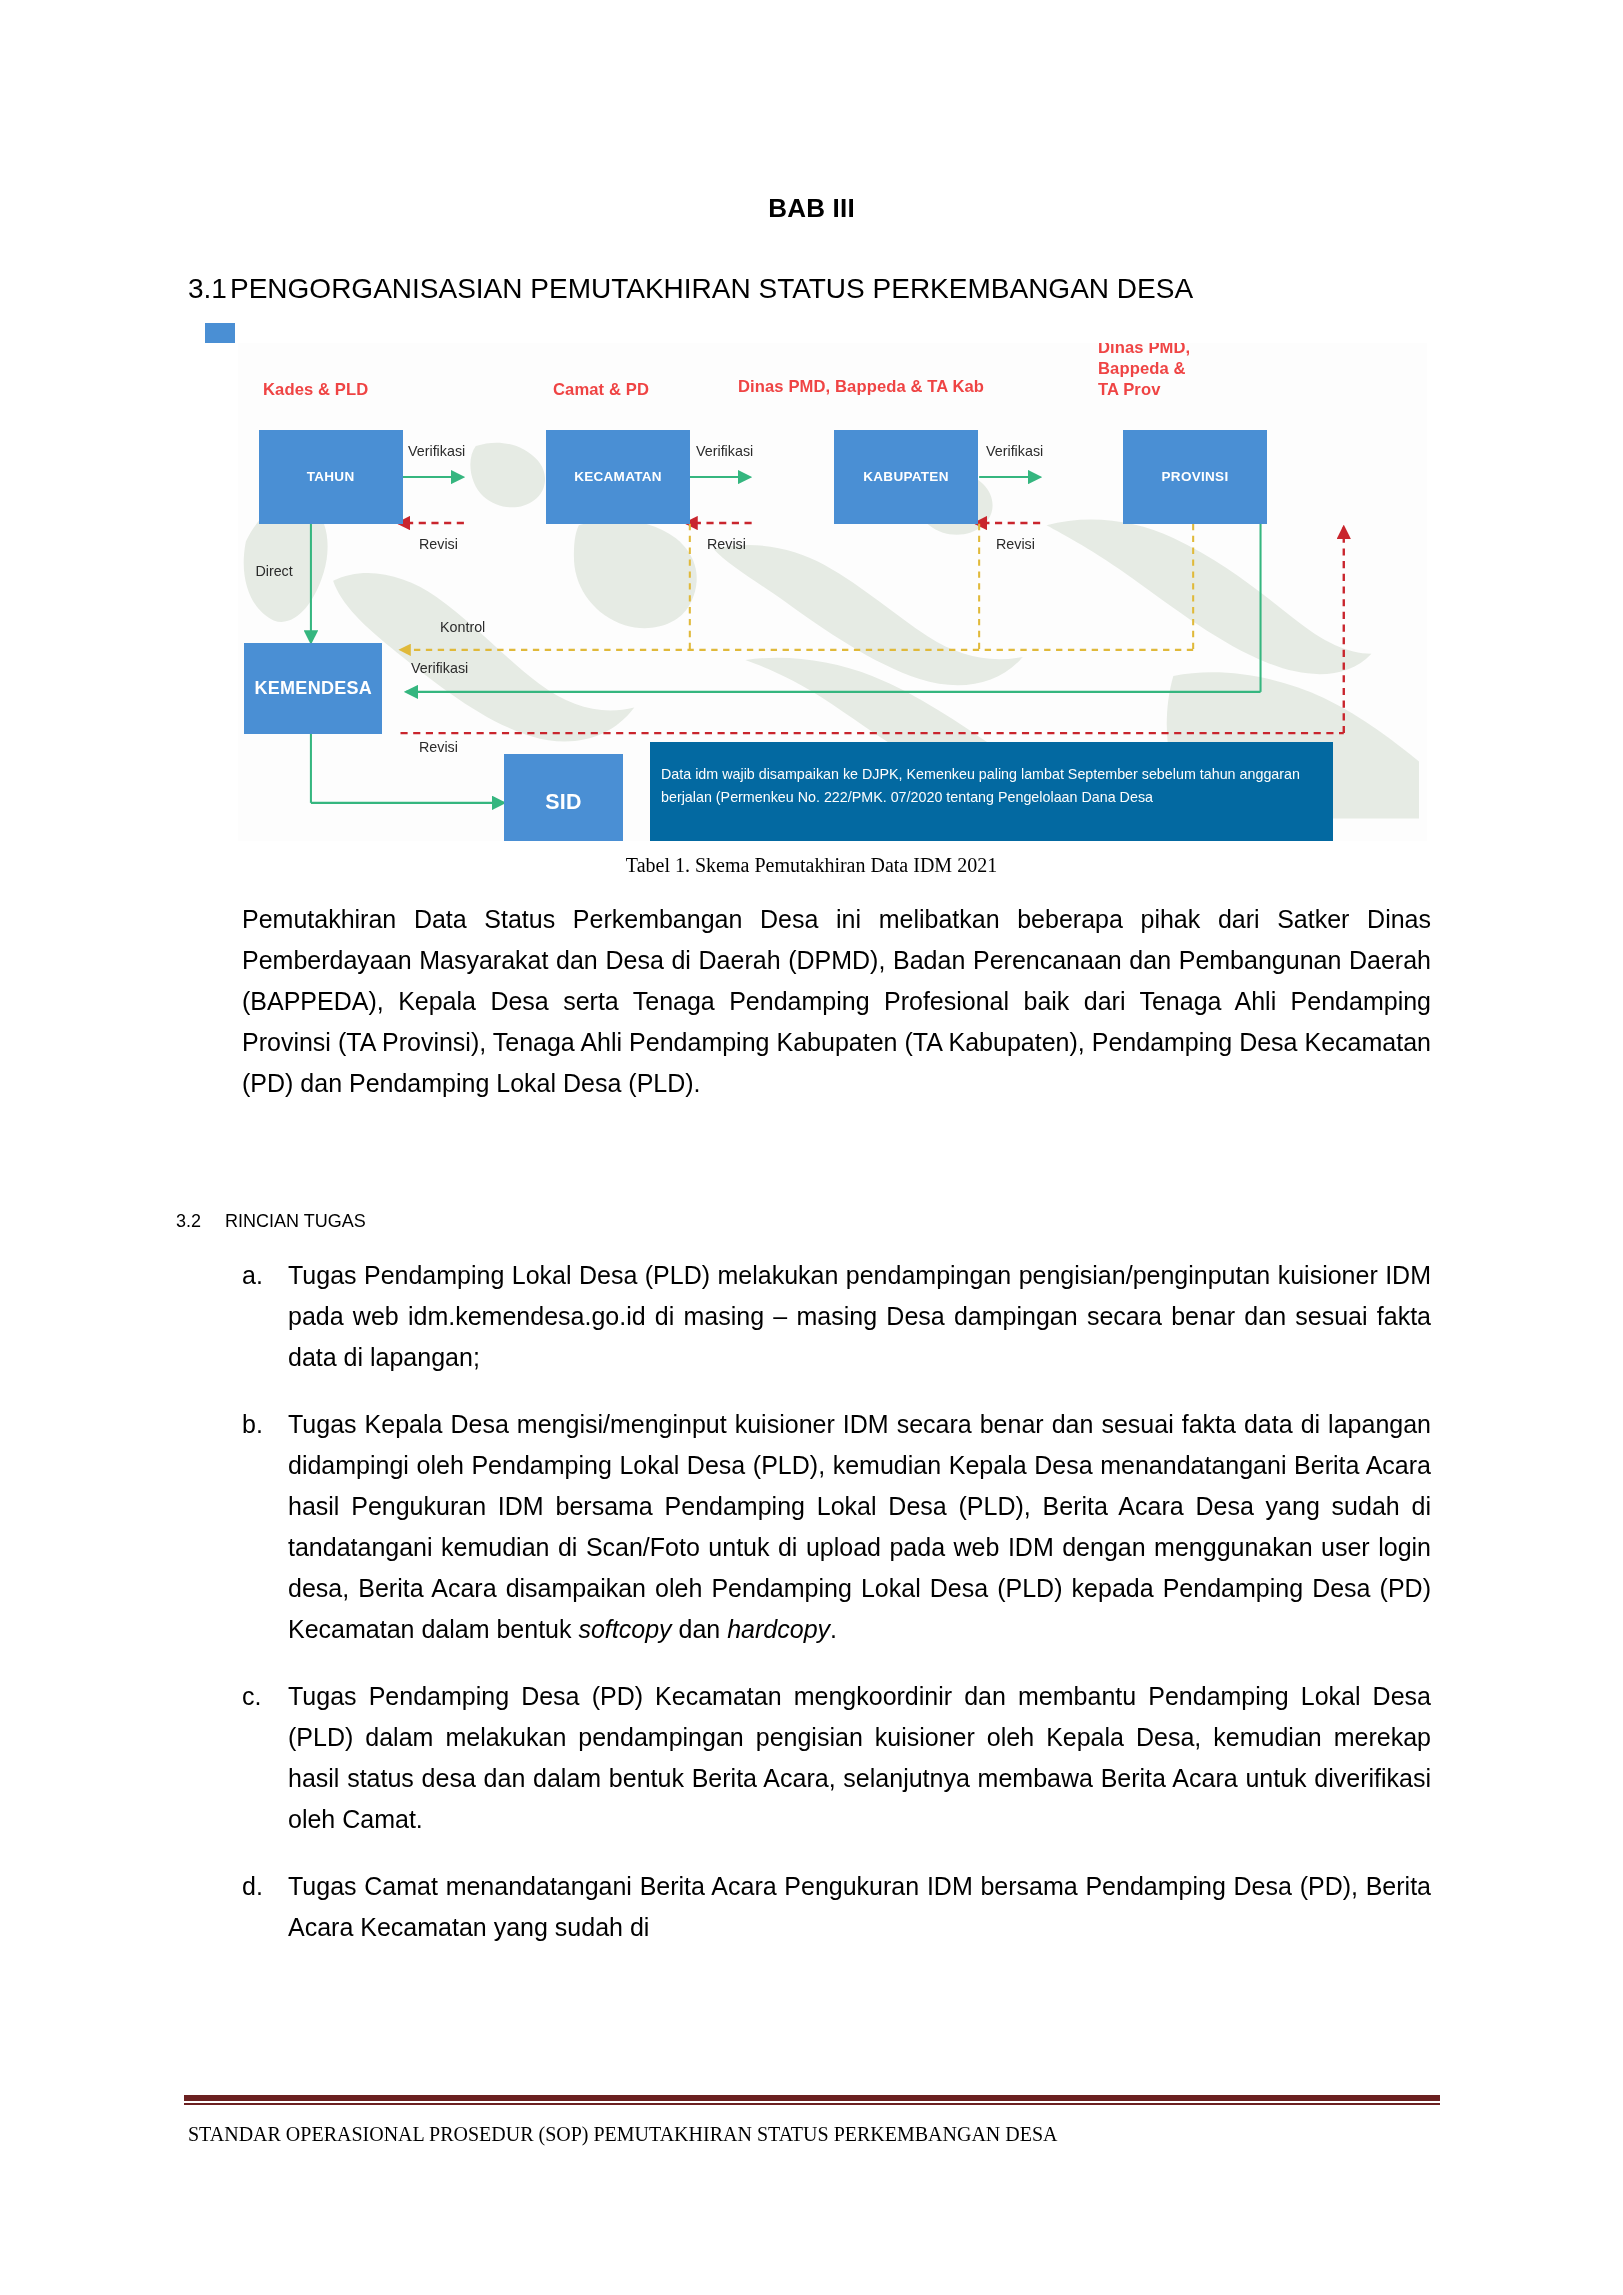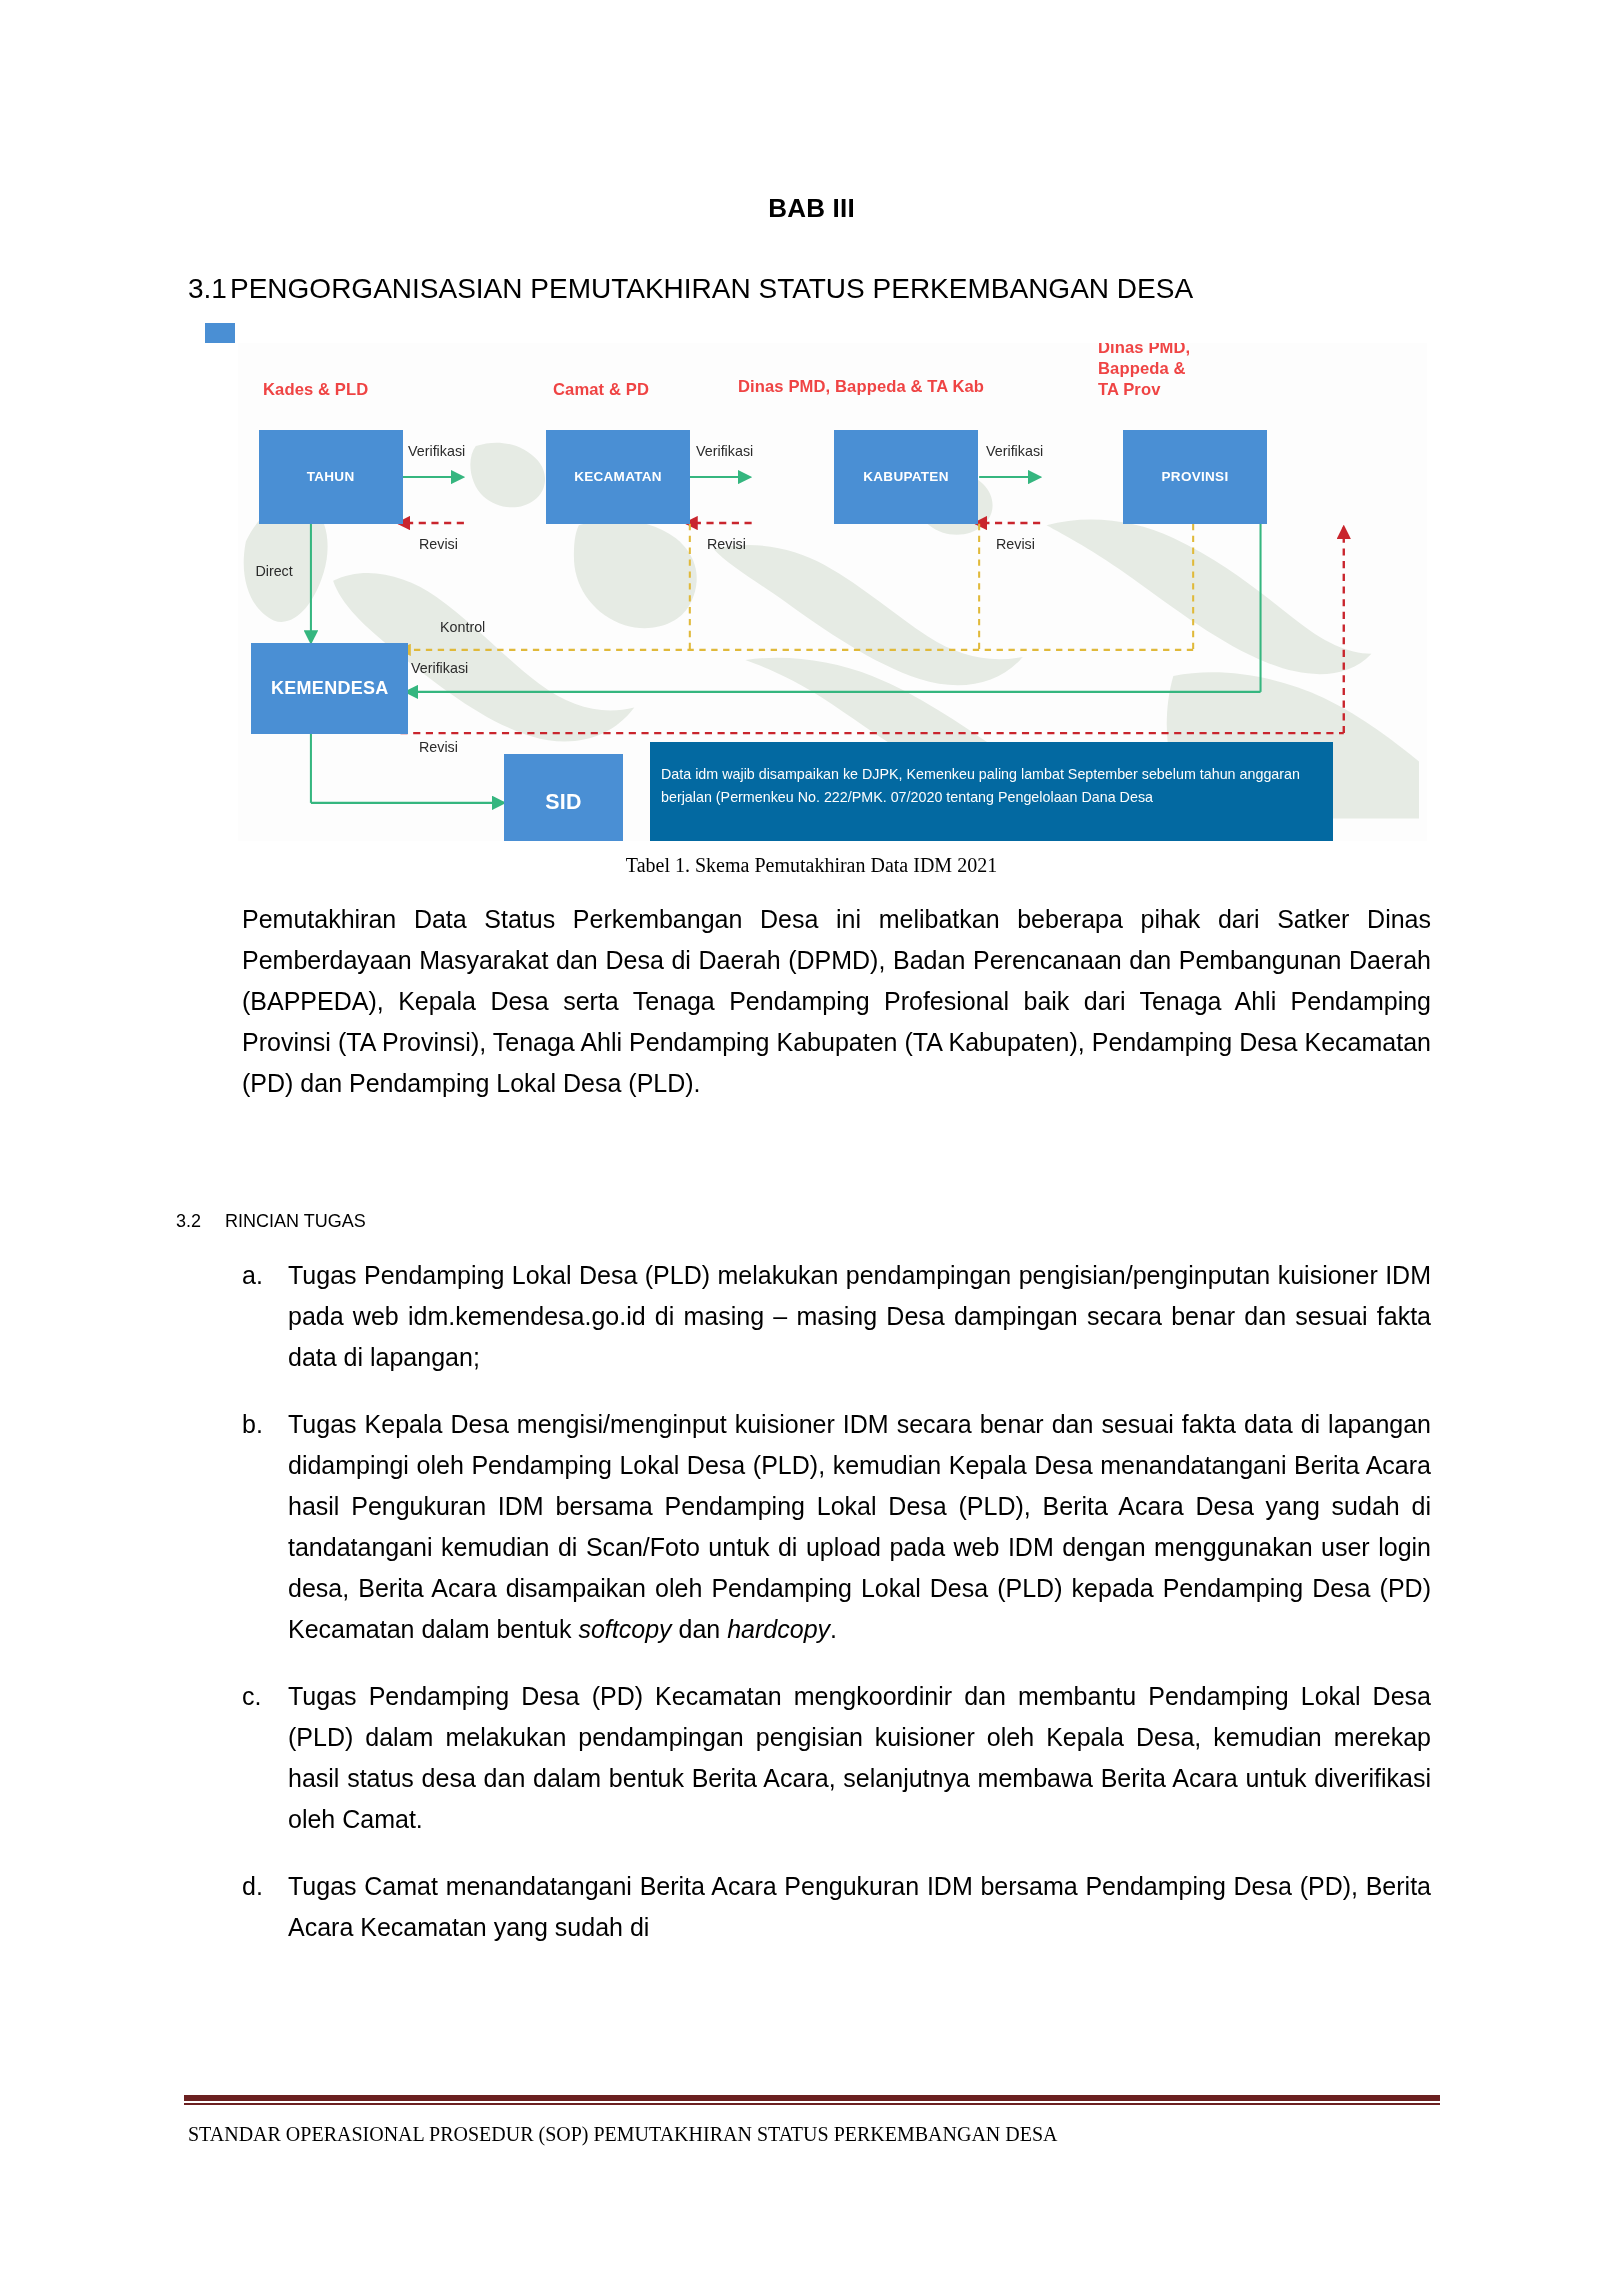--- a/index.html
+++ b/index.html
@@ -270,21 +270,21 @@
       <div class="grp-label" style="left:315px; top:36px;">Camat &amp; PD</div>
       <div class="grp-label" style="left:500px; top:33px;">Dinas PMD, Bappeda &amp; TA Kab</div>
       <div class="grp-label" style="left:860px; top:-6.3px; width:135px; white-space:pre-line;">Dinas PMD,
 Bappeda &amp;
 TA Prov</div>
 
       <div class="node" style="left:20.6px; top:87px; width:144px; height:94px;">TAHUN</div>
       <div class="node" style="left:308px; top:87px; width:144px; height:94px;">KECAMATAN</div>
       <div class="node" style="left:596px; top:87px; width:144px; height:94px;">KABUPATEN</div>
       <div class="node" style="left:885px; top:87px; width:144px; height:94px;">PROVINSI</div>
-      <div class="node kemendesa" style="left:6.3px; top:300px; width:157px; height:91px;margin-left:7px;">KEMENDESA</div>
+      <div class="node kemendesa" style="left:6.3px; top:300px; width:138px; height:91px;">KEMENDESA</div>
       <div class="node sid" style="left:266px; top:411px; width:119px; height:97px;">SID</div>
 
       <div class="edge-label" style="left:170px; top:100px;">Verifikasi</div>
       <div class="edge-label" style="left:458px; top:100px;">Verifikasi</div>
       <div class="edge-label" style="left:748px; top:100px;">Verifikasi</div>
 
       <div class="edge-label" style="left:181px; top:193px;">Revisi</div>
       <div class="edge-label" style="left:469px; top:193px;">Revisi</div>
       <div class="edge-label" style="left:758px; top:193px;">Revisi</div>
 

